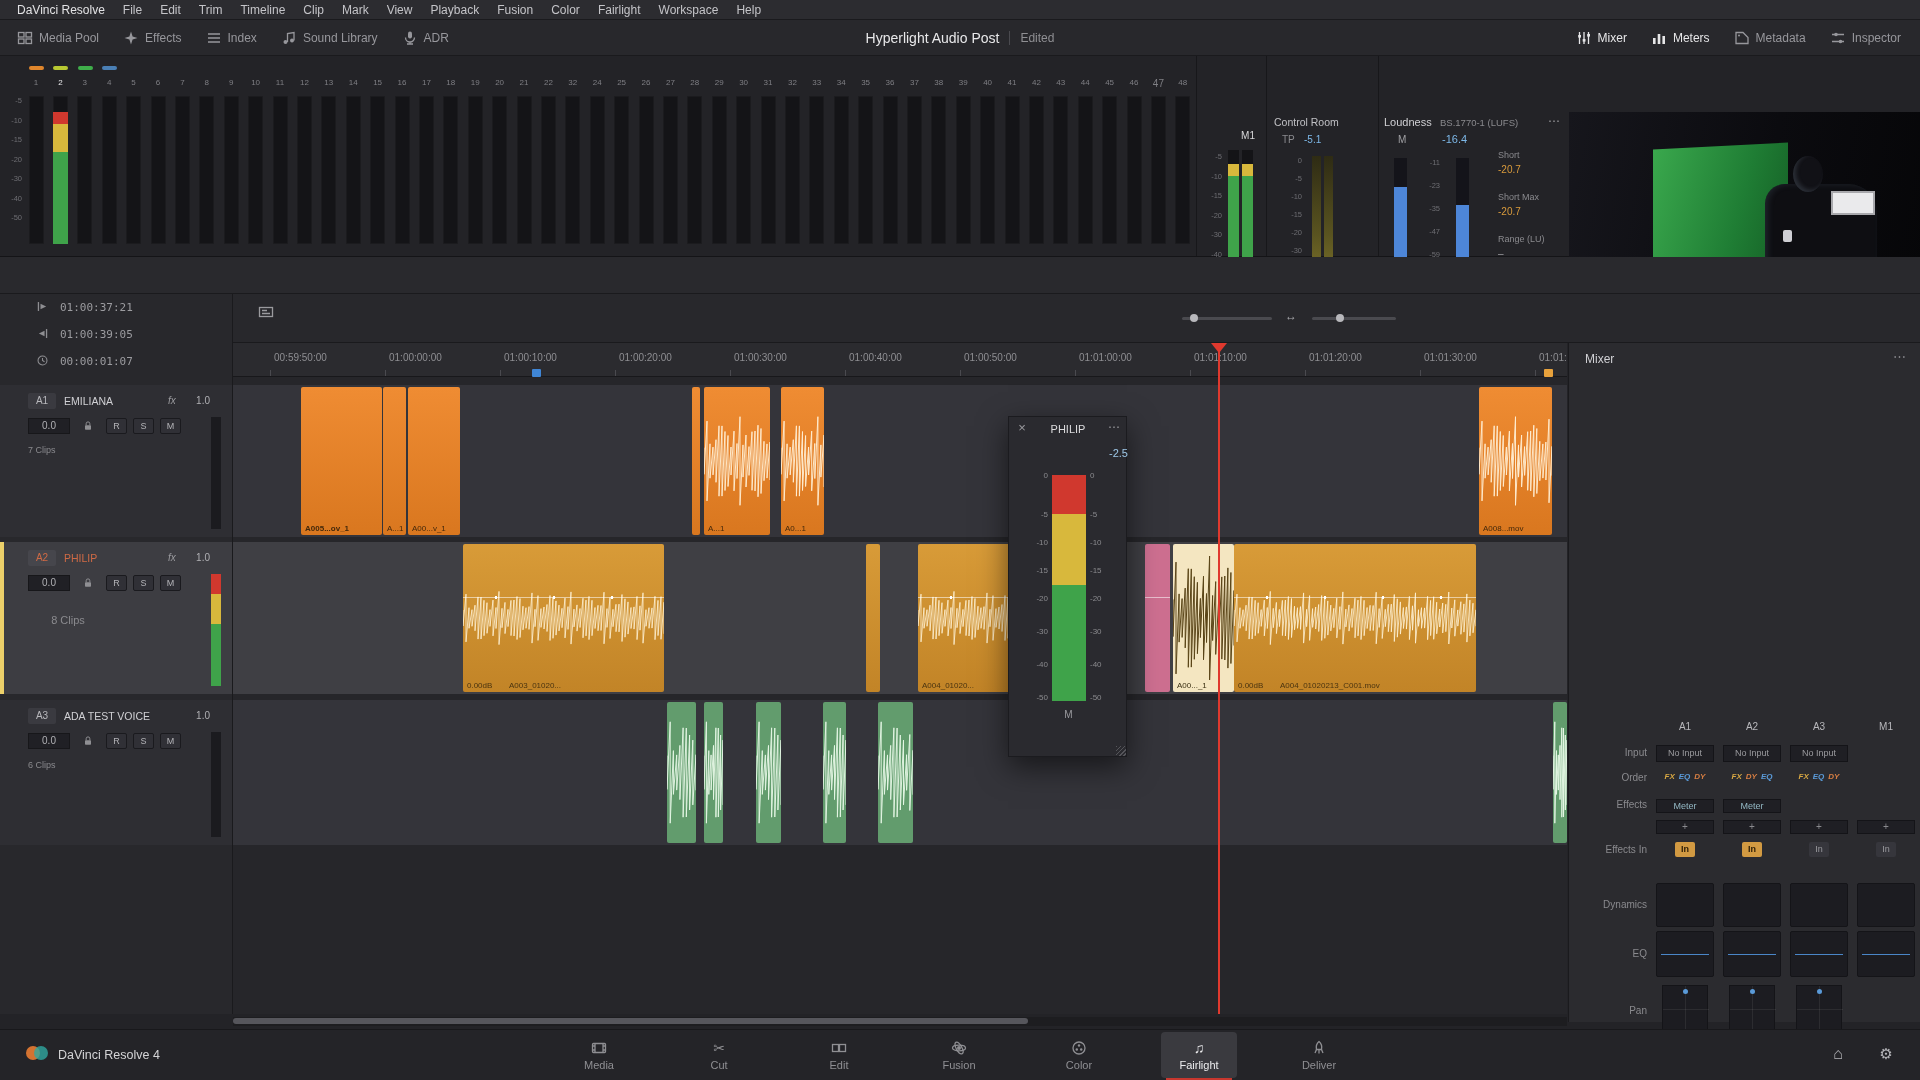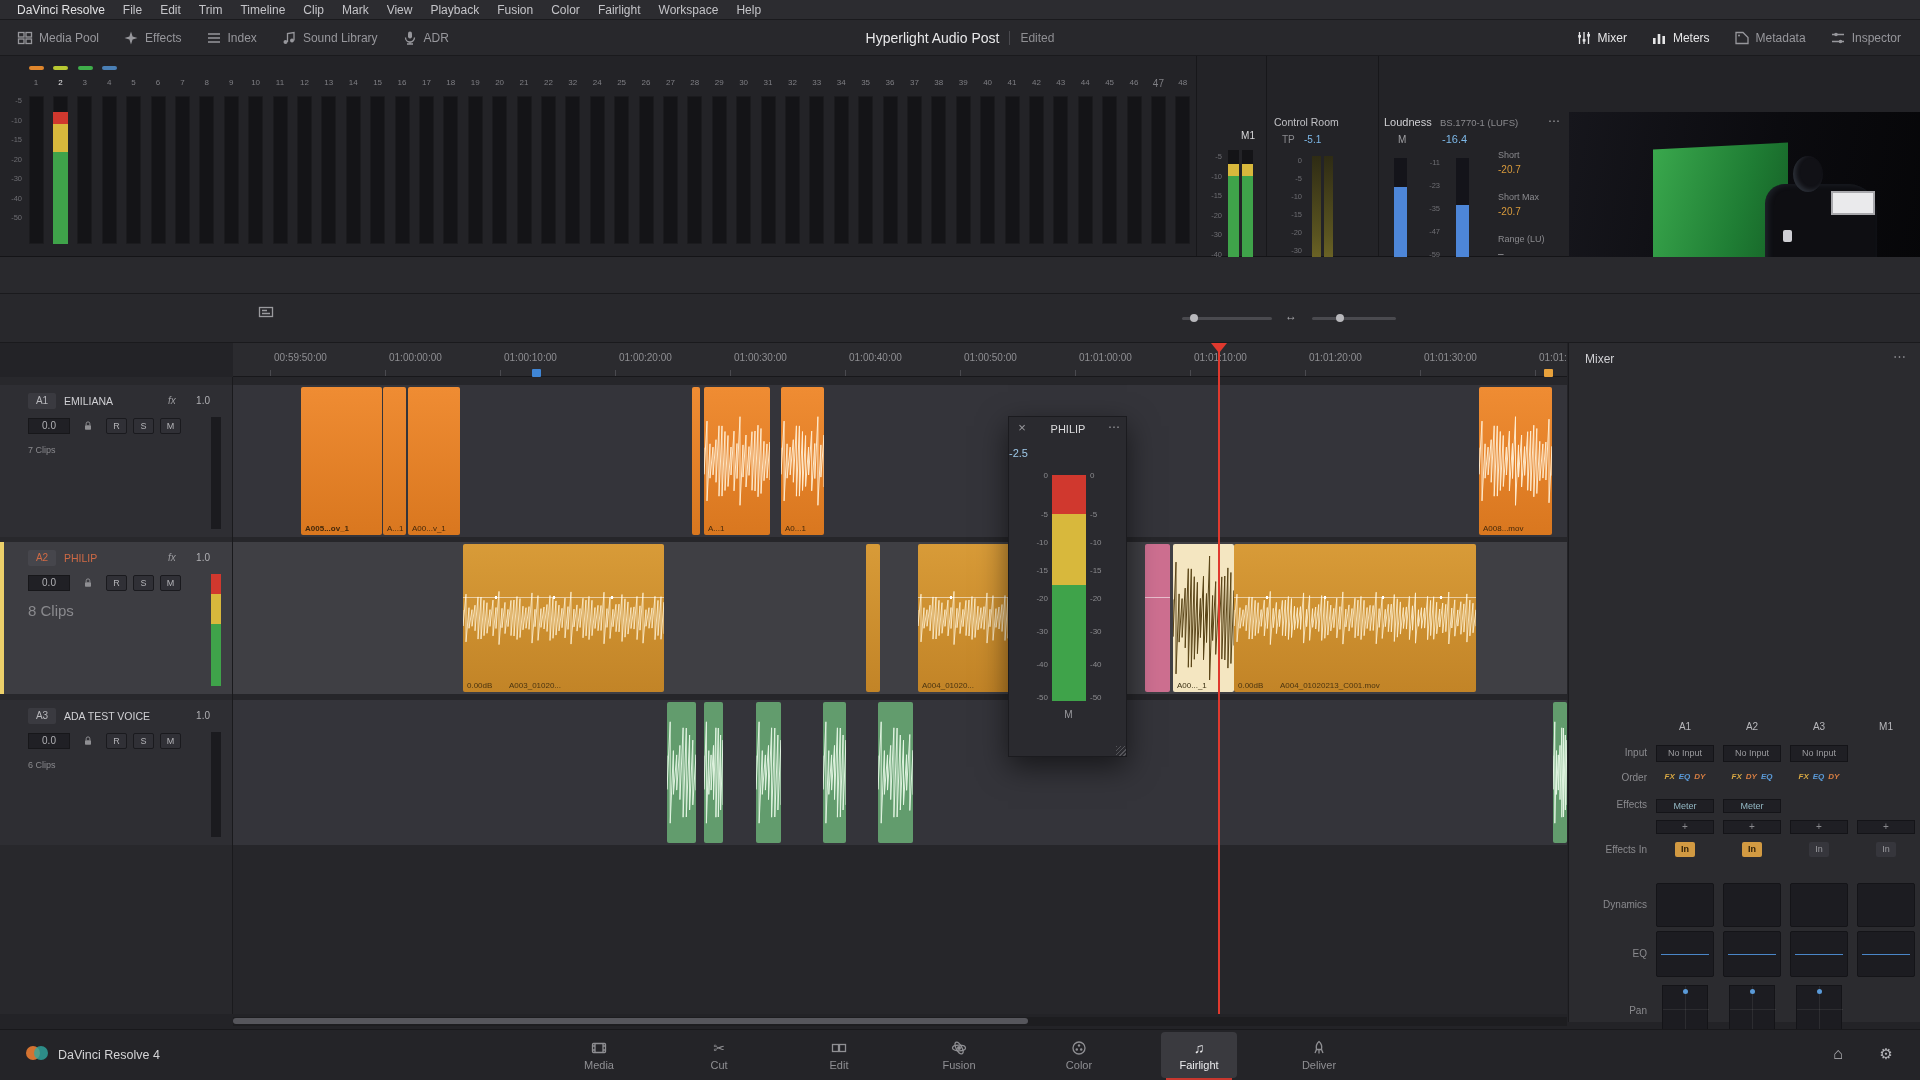--- a/index.html
+++ b/index.html
@@ -463,20 +463,43 @@
           <rect x="2" y="3" width="8" height="4.5" fill="currentColor" stroke="none" opacity="0.85"></rect>
           <rect x="6" y="8.5" width="8" height="4.5" fill="currentColor" stroke="none" opacity="0.5"></rect>
         </svg>
       </div>
       <div style="position: absolute; left: 1182px; top: 23px; width: 90px; height: 3px; background: rgb(74, 74, 79); border-radius: 2px;"></div>
       <div style="position: absolute; left: 1190px; top: 20px; width: 8px; height: 8px; background: rgb(184, 184, 188); border-radius: 50%;"></div>
       <div style="position: absolute; left: 1282px; top: 15px; width: 18px; height: 18px; font-size: 12px; color: rgb(168, 168, 172); text-align: center;">↔</div>
       <div style="position: absolute; left: 1312px; top: 23px; width: 84px; height: 3px; background: rgb(74, 74, 79); border-radius: 2px;"></div>
       <div style="position: absolute; left: 1336px; top: 20px; width: 8px; height: 8px; background: rgb(184, 184, 188); border-radius: 50%;"></div>
     </div>
+  <div id="corner">
+      <div style="position: absolute; left: 36px; top: 6px; width: 14px; height: 14px; color: rgb(142, 142, 146);">
+        <svg width="13" height="13" viewBox="0 0 16 16" fill="none" stroke="currentColor" stroke-width="1.3">
+          <path d="M3 2.5 V13.5" stroke-width="1.6"></path>
+          <path d="M5.5 4.5 L12.5 8 L5.5 11.5 Z" fill="currentColor" stroke="none"></path>
+        </svg>
+      </div>
+      <div style="position: absolute; left: 60px; top: 7px; width: 110px; height: 12px; font-family: &quot;DejaVu Sans Mono&quot;, monospace; font-size: 11px; color: rgb(156, 156, 160);">01:00:37:21</div>
+      <div style="position: absolute; left: 36px; top: 33px; width: 14px; height: 14px; color: rgb(142, 142, 146);">
+        <svg width="13" height="13" viewBox="0 0 16 16" fill="none" stroke="currentColor" stroke-width="1.3">
+          <path d="M13 2.5 V13.5" stroke-width="1.6"></path>
+          <path d="M10.5 4.5 L3.5 8 L10.5 11.5 Z" fill="currentColor" stroke="none"></path>
+        </svg>
+      </div>
+      <div style="position: absolute; left: 60px; top: 34px; width: 110px; height: 12px; font-family: &quot;DejaVu Sans Mono&quot;, monospace; font-size: 11px; color: rgb(156, 156, 160);">01:00:39:05</div>
+      <div style="position: absolute; left: 36px; top: 60px; width: 14px; height: 14px; color: rgb(142, 142, 146);">
+        <svg width="13" height="13" viewBox="0 0 16 16" fill="none" stroke="currentColor" stroke-width="1.3">
+          <circle cx="8" cy="8" r="5.5"></circle>
+          <path d="M8 5 V8 L10.5 9.5"></path>
+        </svg>
+      </div>
+      <div style="position: absolute; left: 60px; top: 61px; width: 110px; height: 12px; font-family: &quot;DejaVu Sans Mono&quot;, monospace; font-size: 11px; color: rgb(156, 156, 160);">00:00:01:07</div>
+    </div>
   <div id="ruler">
       <div class="rlab" style="left: 41px;">00:59:50:00</div>
       <div class="rtick" style="left: 37px;"></div>
       <div class="rlab" style="left: 156px;">01:00:00:00</div>
       <div class="rtick" style="left: 152px;"></div>
       <div class="rlab" style="left: 271px;">01:00:10:00</div>
       <div class="rtick" style="left: 267px;"></div>
       <div class="rlab" style="left: 386px;">01:00:20:00</div>
       <div class="rtick" style="left: 382px;"></div>
       <div class="rlab" style="left: 501px;">01:00:30:00</div>
@@ -528,21 +551,21 @@
         <div style="position: absolute; left: 28px; top: 33px; width: 42px; height: 16px; background: rgb(32, 32, 37); border: 1px solid rgb(23, 23, 26); font-size: 10px; color: rgb(176, 176, 180); text-align: center; line-height: 14px;">0.0</div>
         <div style="position: absolute; left: 82px; top: 35px; width: 12px; height: 12px; color: rgb(143, 143, 147);">
           <svg width="12" height="12" viewBox="0 0 16 16" fill="none" stroke="currentColor" stroke-width="1.3">
             <rect x="4" y="7" width="8" height="6" rx="1" fill="currentColor" stroke="none"></rect>
             <path d="M5.5 7 V5 a2.5 2.5 0 0 1 5 0 V7"></path>
           </svg>
         </div>
         <div style="position: absolute; left: 106px; top: 33px; width: 21px; height: 16px; background: rgb(48, 48, 54); border: 1px solid rgb(26, 26, 30); border-radius: 2px; font-size: 9px; color: rgb(180, 180, 184); text-align: center; line-height: 14px;">R</div>
         <div style="position: absolute; left: 133px; top: 33px; width: 21px; height: 16px; background: rgb(48, 48, 54); border: 1px solid rgb(26, 26, 30); border-radius: 2px; font-size: 9px; color: rgb(180, 180, 184); text-align: center; line-height: 14px;">S</div>
         <div style="position: absolute; left: 160px; top: 33px; width: 21px; height: 16px; background: rgb(48, 48, 54); border: 1px solid rgb(26, 26, 30); border-radius: 2px; font-size: 9px; color: rgb(180, 180, 184); text-align: center; line-height: 14px;">M</div>
-        <div style="position: absolute; left: 28px; top: 60px; width: 80px; height: 11px; font-size: 15px; color: rgb(138, 138, 142);">8 Clips</div>
+        <div style="position: absolute; left: 28px; top: 72px; width: 80px; height: 11px; font-size: 11px; color: rgb(138, 138, 142); text-align: center;">8 Clips</div>
         <div style="position: absolute; left: 211px; top: 32px; width: 10px; height: 112px; background: rgb(27, 27, 31);">
           <div style="position: absolute; left: 0px; top: 0px; width: 10px; height: 20px; background: rgb(208, 56, 46);"></div>
           <div style="position: absolute; left: 0px; top: 20px; width: 10px; height: 30px; background: rgb(216, 184, 60);"></div>
           <div style="position: absolute; left: 0px; top: 50px; width: 10px; height: 62px; background: rgb(63, 163, 74);"></div>
         </div>
       </div>
       <div style="position: absolute; left: 233px; top: 700px; width: 1334px; height: 145px; background: rgb(52, 52, 58);"></div>
       <div style="position: absolute; left: 0px; top: 700px; width: 232px; height: 145px; background: rgb(46, 46, 51);">
         <div style="position: absolute; left: 28px; top: 8px; width: 28px; height: 16px; background: rgb(58, 58, 64); border-radius: 2px; font-size: 10px; color: rgb(184, 184, 188); text-align: center; line-height: 16px;">A3</div>
         <div style="position: absolute; left: 64px; top: 10px; width: 100px; height: 13px; font-size: 10.5px; color: rgb(208, 208, 212); white-space: nowrap; overflow: hidden;">ADA TEST VOICE</div>
@@ -741,21 +764,21 @@
         <div style="position: absolute; left: 288px; top: 245px; width: 58px; height: 46px; background: rgb(28, 28, 33); border: 1px solid rgb(20, 20, 24); border-radius: 2px;">
           <div style="position: absolute; left: 4px; top: 22px; width: 48px; height: 1px; background: rgb(74, 134, 200);"></div>
         </div>
       </div>
   </div>
 
   <div id="floatwin" style="position: absolute; left: 1008px; top: 416px; width: 119px; height: 341px; background: rgb(42, 42, 47); border: 1px solid rgb(27, 27, 31); box-shadow: rgba(0, 0, 0, 0.55) 0px 10px 28px; z-index: 60;">
       <div style="position: absolute; left: 6px; top: 3px; width: 14px; height: 16px; font-size: 13px; color: rgb(154, 154, 158); text-align: center;">×</div>
       <div style="position: absolute; left: 24px; top: 6px; width: 70px; height: 13px; font-size: 11px; color: rgb(220, 220, 222); text-align: center;">PHILIP</div>
       <div style="position: absolute; left: 99px; top: 3px; width: 16px; height: 16px; font-size: 12px; color: rgb(154, 154, 158);">⋯</div>
-      <div style="position: absolute; left: 0px; top: 30px; width: 119px; height: 14px; font-size: 11px; color: rgb(158, 200, 232); text-align: left;">-2.5</div>
+      <div style="position: absolute; left: 0px; top: 30px; width: 119px; height: 14px; font-size: 11px; color: rgb(158, 200, 232); text-align: right;">-2.5</div>
       <div style="position: absolute; left: 43px; top: 58px; width: 34px; height: 226px; background: rgb(20, 20, 24);">
         <div style="position: absolute; left: 0px; top: 0px; width: 34px; height: 39px; background: rgb(208, 56, 46);"></div>
         <div style="position: absolute; left: 0px; top: 39px; width: 34px; height: 71px; background: rgb(216, 184, 60);"></div>
         <div style="position: absolute; left: 0px; top: 110px; width: 34px; height: 116px; background: rgb(63, 163, 74);"></div>
       </div>
       <div style="position: absolute; left: 12px; top: 54px; width: 27px; height: 9px; font-size: 8px; text-align: right; color: rgb(138, 138, 142);">0</div>
       <div style="position: absolute; left: 81px; top: 54px; width: 27px; height: 9px; font-size: 8px; color: rgb(138, 138, 142);">0</div>
       <div style="position: absolute; left: 12px; top: 93px; width: 27px; height: 9px; font-size: 8px; text-align: right; color: rgb(138, 138, 142);">-5</div>
       <div style="position: absolute; left: 81px; top: 93px; width: 27px; height: 9px; font-size: 8px; color: rgb(138, 138, 142);">-5</div>
       <div style="position: absolute; left: 12px; top: 121px; width: 27px; height: 9px; font-size: 8px; text-align: right; color: rgb(138, 138, 142);">-10</div>

